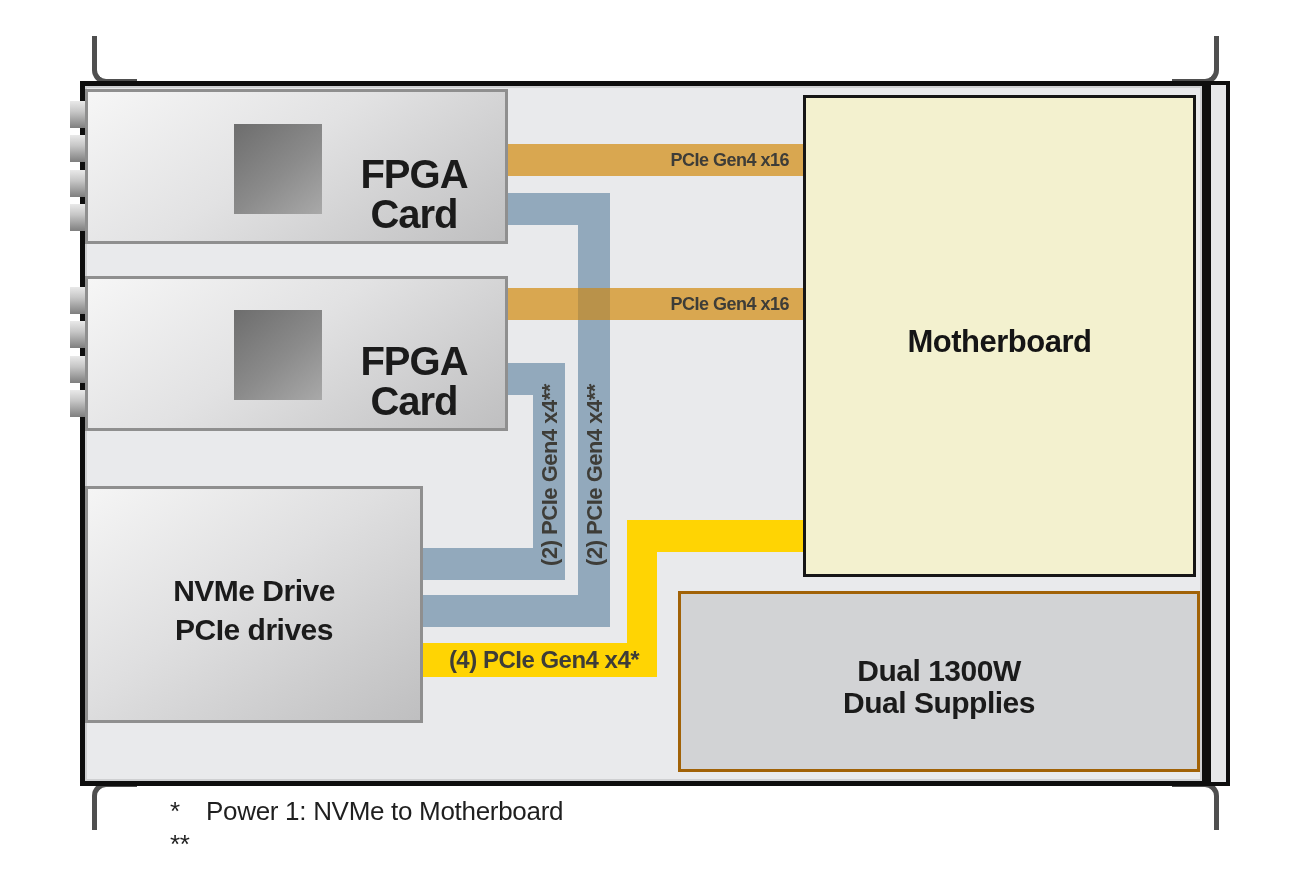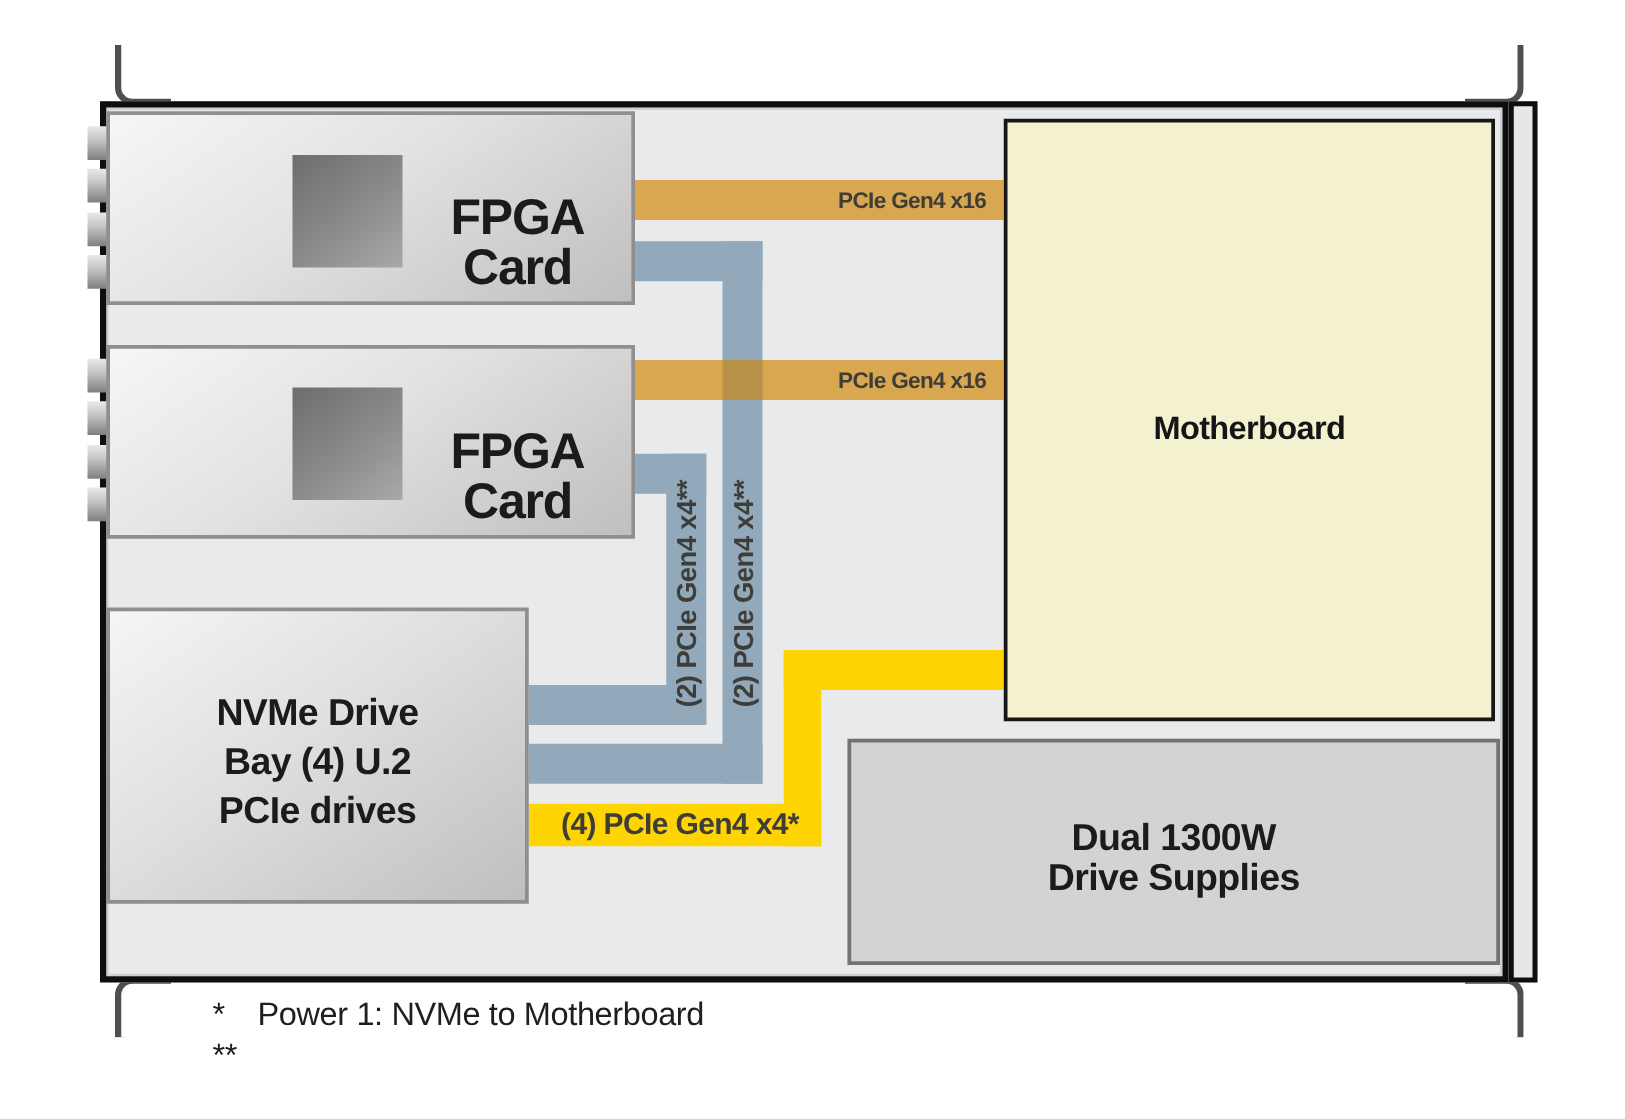--- a/index.html
+++ b/index.html
@@ -67,25 +67,25 @@
     left:85px;top:486px;width:338px;height:237px;
     background:linear-gradient(145deg,#f5f5f5 0%,#dfdfe0 45%,#bfbfc0 100%);
     border:3px solid #8f8f8f;box-sizing:border-box;
     display:flex;flex-direction:column;align-items:center;justify-content:center;padding-top:10px;
     font-weight:bold;font-size:30px;line-height:39px;letter-spacing:-0.5px;color:#1b1b1b;text-align:center;
   }
   .mb{
     left:803px;top:95px;width:393px;height:482px;
     background:#f3f1cf;border:3px solid #161616;box-sizing:border-box;
     display:flex;align-items:center;justify-content:center;padding-top:12px;
-    font-weight:bold;font-size:26px;letter-spacing:-0.5px;color:#151515;
+    font-weight:bold;font-size:31px;letter-spacing:-0.5px;color:#151515;
   }
   .psu{
     left:678px;top:591px;width:522px;height:181px;
-    background:#d2d3d5;border:3px solid #737373;box-sizing:border-box;
+    background:#d2d3d5;border:3px solid #a16207;box-sizing:border-box;
     display:flex;flex-direction:column;align-items:center;justify-content:center;padding-top:10px;
     font-weight:bold;font-size:30px;line-height:32px;letter-spacing:-0.5px;color:#1b1b1b;text-align:center;
   }
 
   
   .footnotes{left:170px;top:795px;font-size:26px;color:#1f1f1f;letter-spacing:-0.3px;}
   .fn-row{display:flex;line-height:33px;}
   .fn-marker{width:36px;flex:0 0 36px;}
 </style>
 </head>
@@ -146,31 +146,30 @@
   <div class="abs card" style="left:85px;top:276px;width:423px;height:155px;">
     <div class="abs chip" style="top:31px;"></div>
     <div class="abs card-label">
       <div>FPGA</div>
       <div>Card</div>
     </div>
   </div>
 
   <div class="abs nvme">
     <div>NVMe Drive</div>
-    <div>Bay (4) U.2</div>
     <div>PCIe drives</div>
   </div>
 
   <div class="abs mb">
     <span>Motherboard</span>
   </div>
 
   <div class="abs psu">
     <div>Dual 1300W</div>
-    <div>Drive Supplies</div>
+    <div>Dual Supplies</div>
   </div>
 
   <div class="abs footnotes">
     <div class="fn-row">
       <span class="fn-marker">*</span>
       <span>Power 1: NVMe to Motherboard</span>
     </div>
     <div class="fn-row">
       <span class="fn-marker">**</span>
     </div>

